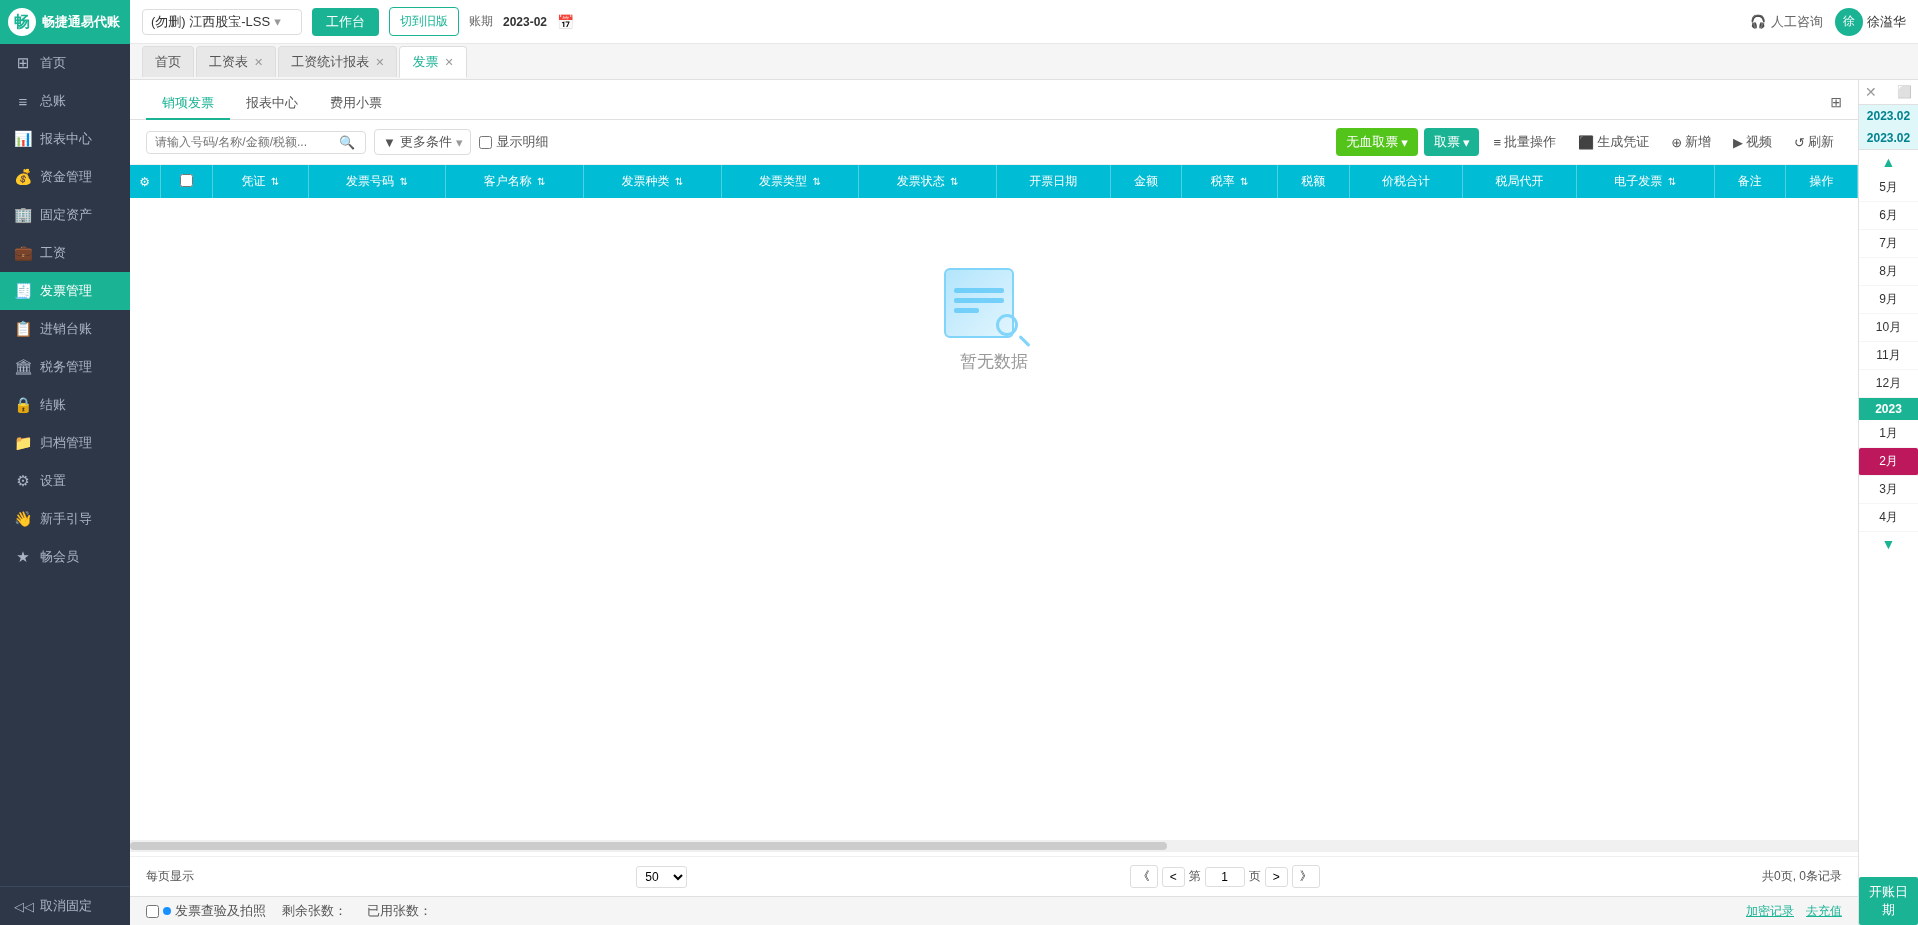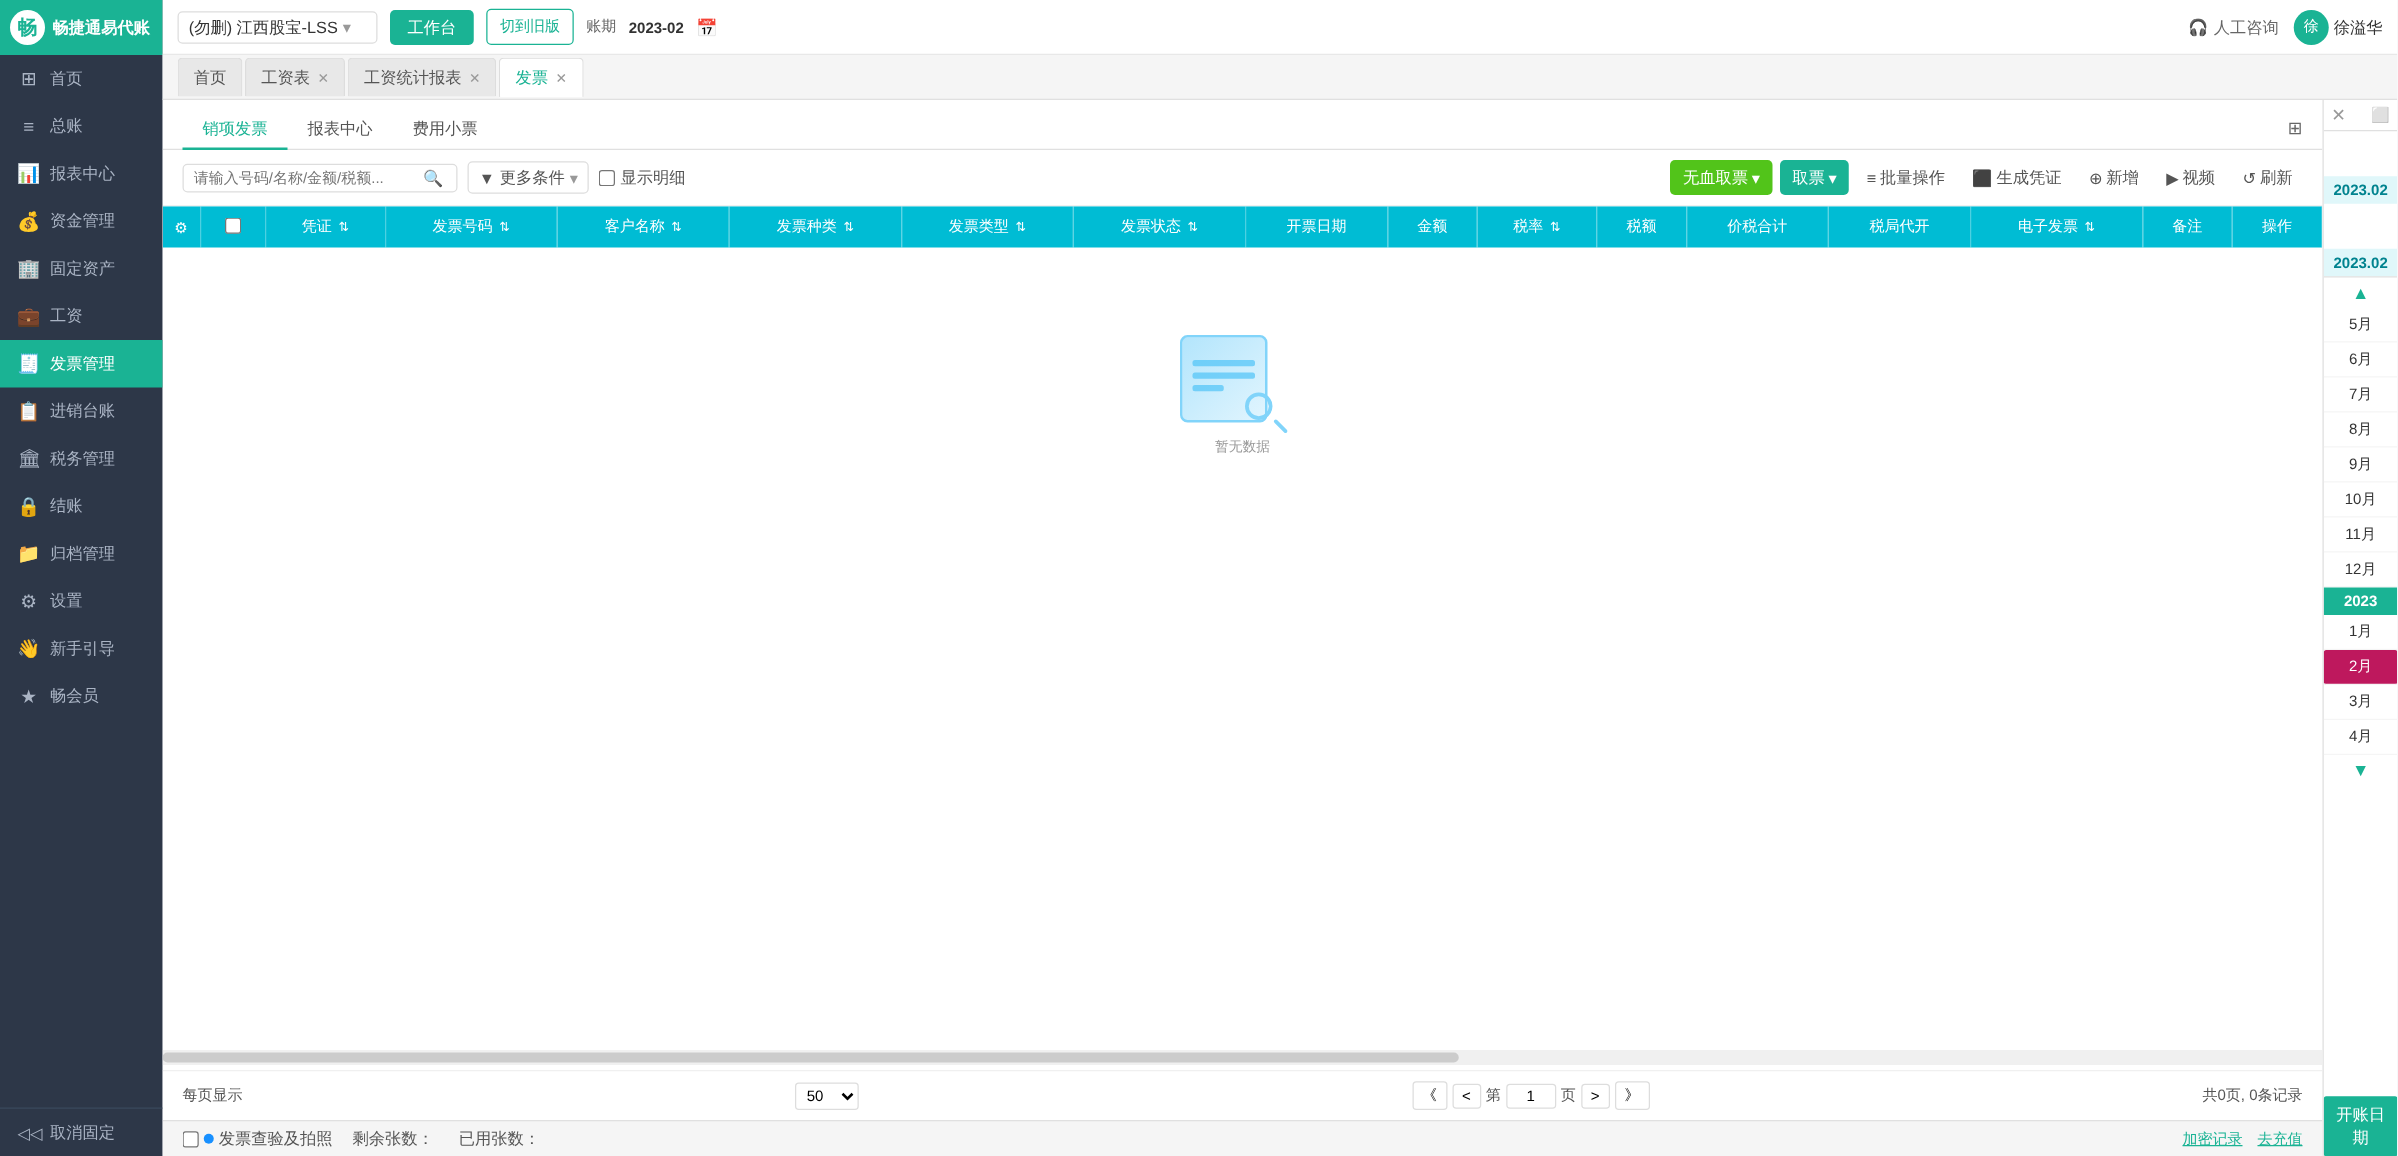--- a/index.html
+++ b/index.html
@@ -218,21 +218,21 @@
     }
     .magnifier-circle {
       width: 22px; height: 22px; border-radius: 50%;
       border: 3px solid #81d4fa; position: absolute; top: 0; left: 0;
     }
     .magnifier-handle {
       width: 3px; height: 14px; background: #81d4fa;
       position: absolute; bottom: 0; right: 4px;
       transform: rotate(-45deg); border-radius: 2px;
     }
-    .empty-text { color: #999; font-size: 11px; }
+    .empty-text { color: #999; font-size: 17px; }
 
     
     .pagination-bar {
       display: flex; align-items: center; justify-content: space-between;
       padding: 8px 16px; border-top: 1px solid #f0f0f0;
       flex-shrink: 0; gap: 8px;
       background: #fff;
     }
     .page-size-label { font-size: 12px; color: #555; }
     .page-size-select {
@@ -265,21 +265,21 @@
       flex-shrink: 0;
     }
     .right-panel-top {
       display: flex; justify-content: space-between; align-items: center;
       padding: 4px 6px; border-bottom: 1px solid #e0e0e0;
     }
     .right-close-btn { cursor: pointer; color: #999; font-size: 14px; }
     .right-expand-btn { cursor: pointer; color: #999; font-size: 12px; }
     .right-date-header {
       background: #e0f7fa; padding: 4px 6px; font-size: 12px; color: #00838f;
-      text-align: center; font-weight: bold; margin-top: 36px;
+      text-align: center; font-weight: bold;
     }
     .right-date-item {
       padding: 5px 6px; font-size: 12px; color: #333; cursor: pointer;
       text-align: center; border-bottom: 1px solid #f5f5f5;
     }
     .right-date-item.active { background: #be185d; color: #fff; border-radius: 2px; }
     .right-year-label {
       background: #1ab394; color: #fff; text-align: center;
       padding: 4px 6px; font-size: 12px; font-weight: bold;
     }

